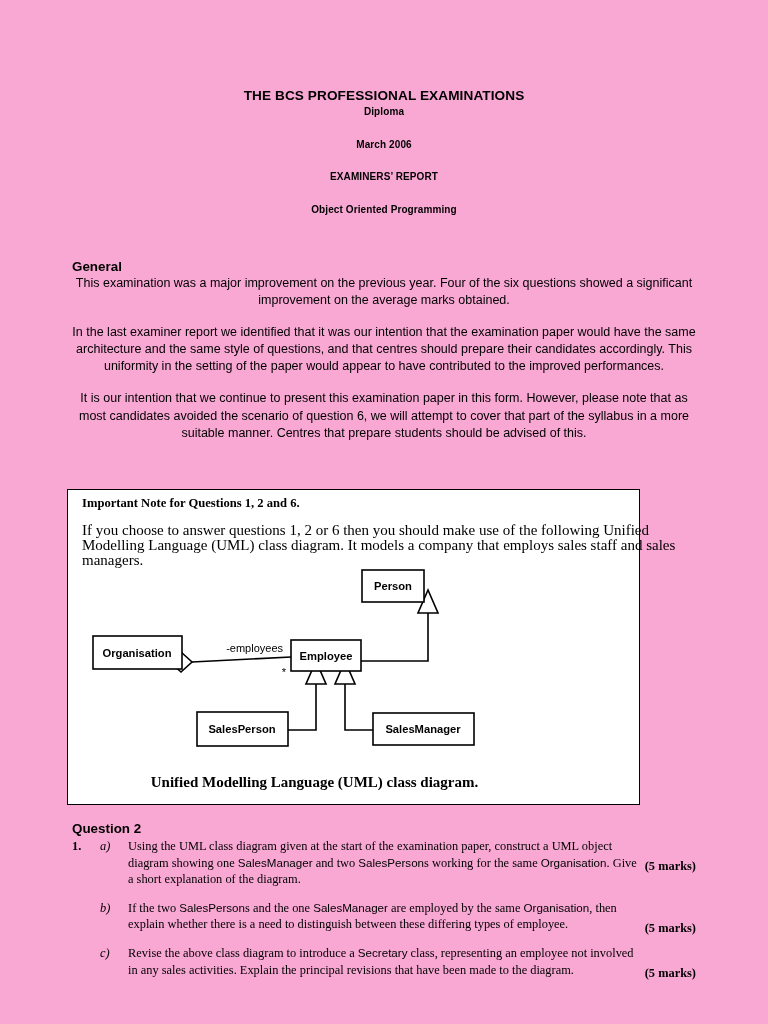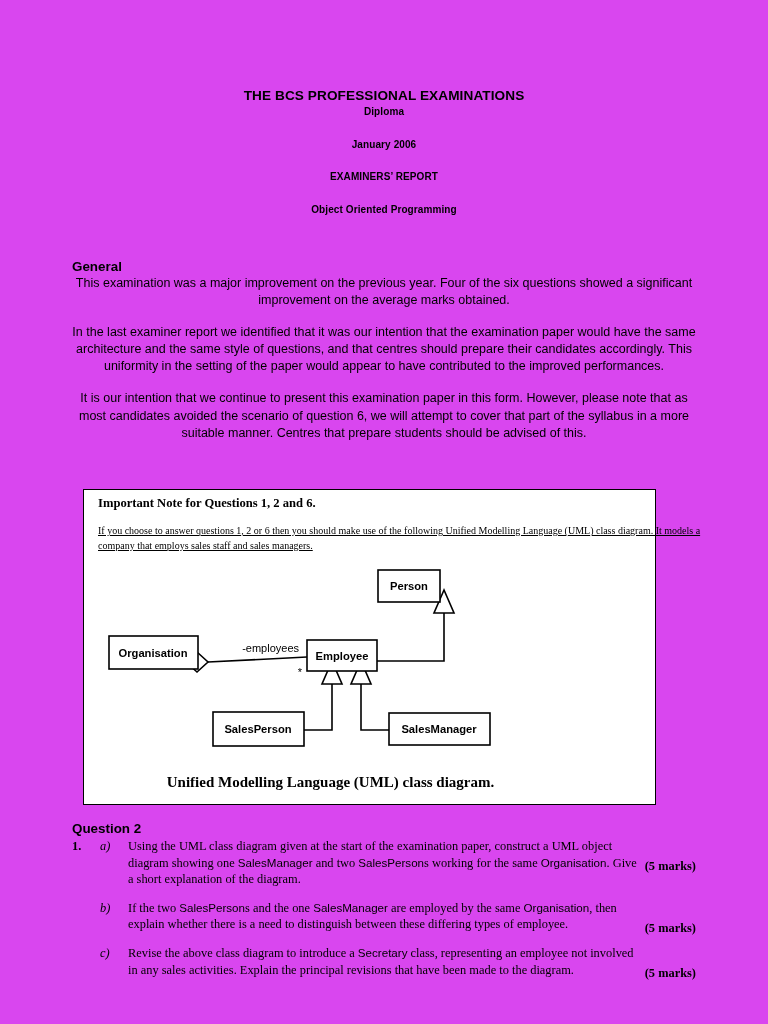--- a/index.html
+++ b/index.html
@@ -14,21 +14,21 @@
     font-family: "Liberation Serif", serif;
     color: #000000;
     overflow: hidden;
   }
 
   .page {
     position: absolute;
     left: 0; top: 0;
     width: 768px;
     height: 1024px;
-    background: #d946ef;
+    background: #f9a8d4;
   }
 
   
   .doc-header {
     position: absolute;
     left: 72px;
     top: 88px;
     width: 624px;
     text-align: center;
     font-family: "Liberation Sans", sans-serif;
@@ -61,21 +61,21 @@
     width: 624px;
   }
   #general-block p {
     margin: 0 0 15px 0;
   }
   #general-block p:last-child { margin-bottom: 12px; }
 
   
   .note-box {
     position: absolute;
-    left: 83px;
+    left: 67px;
     top: 489px;
     width: 573px;
     height: 316px;
     border: 1.6px solid #000000;
     box-sizing: border-box;
     background: #ffffff;
   }
   .note-title {
     position: absolute;
     left: 14px;
@@ -84,23 +84,22 @@
     font-weight: bold;
     font-size: 12.6px;
     line-height: 15px;
   }
   .note-para {
     position: absolute;
     left: 14px;
     top: 33px;
     width: 607px;
     font-family: "Liberation Serif", serif;
-    font-size: 10px;
+    font-size: 15px;
     line-height: 15.2px;
-    text-decoration: underline;
   }
 
   
   .uml-area {
     position: absolute;
     left: 0px;
     top: 70px;
     width: 633px;
     height: 205px;
   }
@@ -174,21 +173,21 @@
 </style>
 </head>
 <body>
 
 <div class="page">
 
   <div class="doc-header">
     <div class="line-title">THE BCS PROFESSIONAL EXAMINATIONS</div>
     <div class="line-sub">Diploma</div>
     <div class="spacer"></div>
-    <div class="line-sub">January 2006</div>
+    <div class="line-sub">March 2006</div>
     <div class="spacer"></div>
     <div class="line-sub">EXAMINERS’ REPORT</div>
     <div class="spacer"></div>
     <div class="line-sub">Object Oriented Programming</div>
   </div>
 
   <div id="general-block">
     <div class="section-heading">General</div>
     <p class="body-text">This examination was a major improvement on the previous year.  Four of the six questions showed a significant improvement on the average marks obtained.</p>
     <p class="body-text">In the last examiner report we identified that it was our intention that the examination paper would have the same architecture and the same style of questions, and that centres should prepare their candidates accordingly.  This uniformity in the setting of the paper would appear to have contributed to the improved performances.</p>

